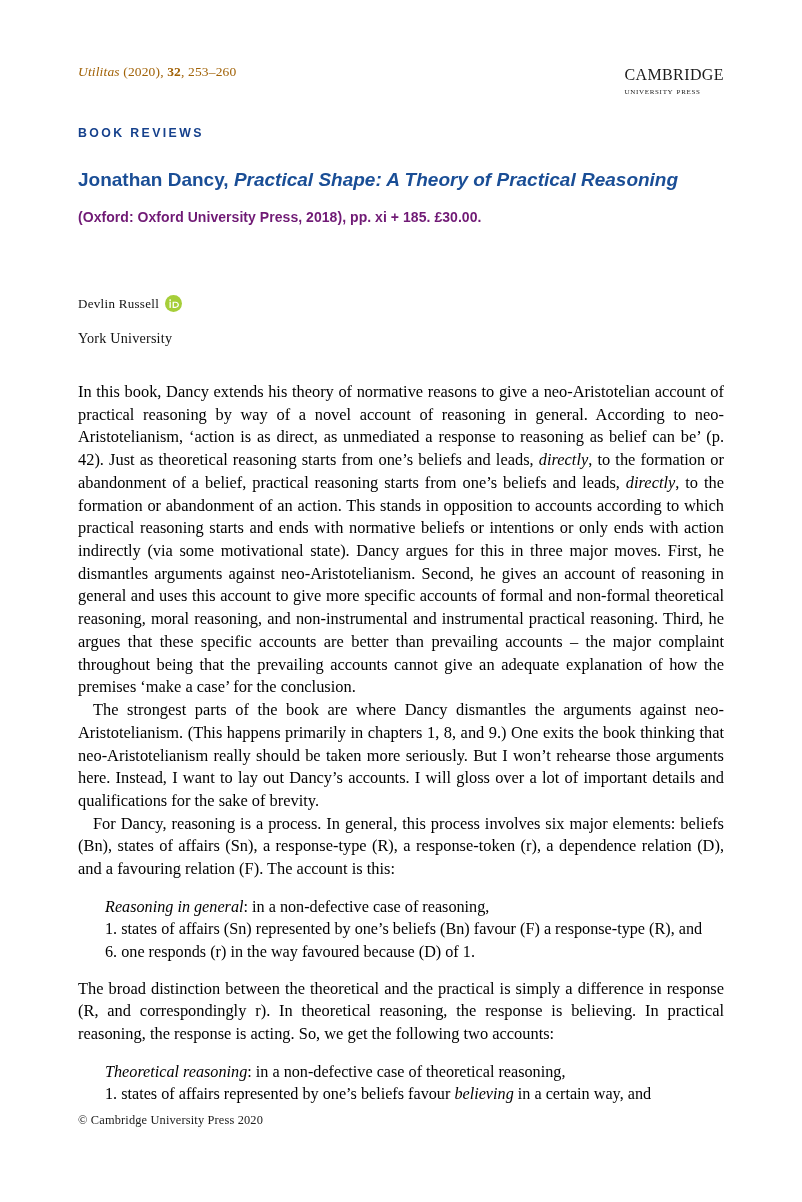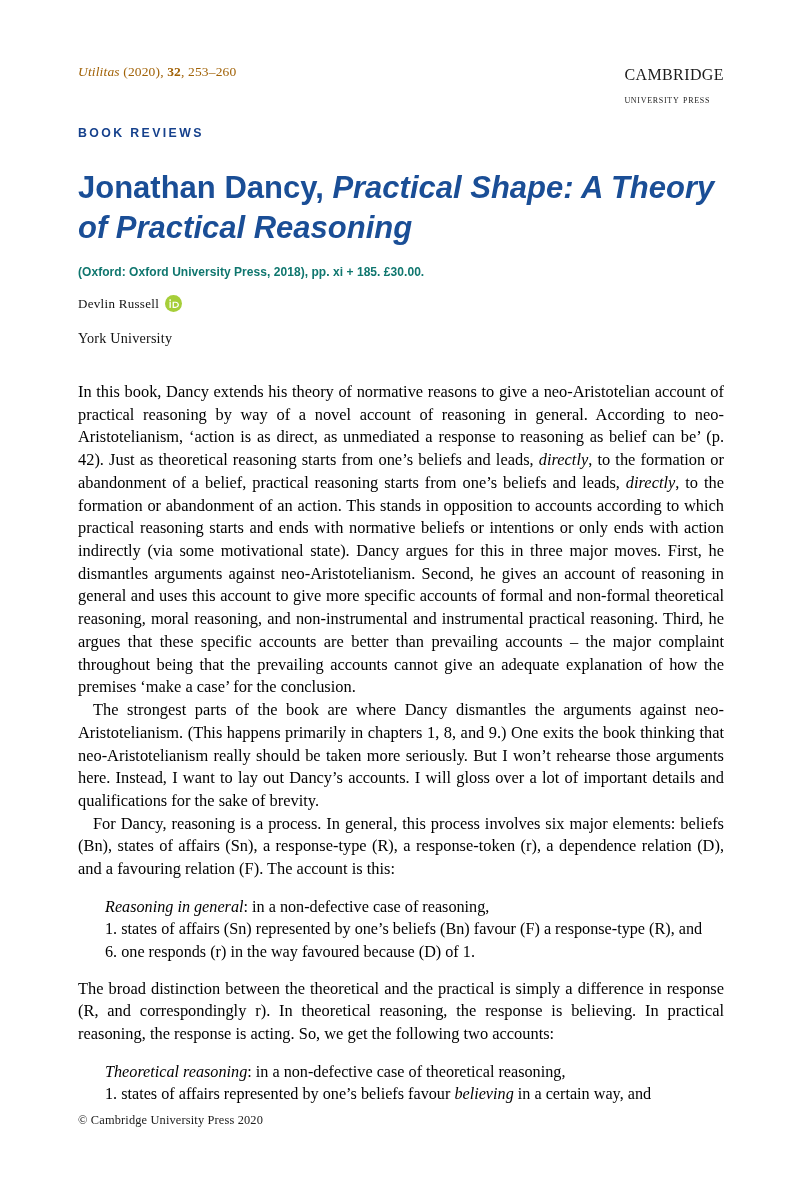--- a/index.html
+++ b/index.html
@@ -53,25 +53,25 @@
   .cup-logo .cup-top {
     font-size: 23.5px;
     letter-spacing: 0.4px;
     font-variant: small-caps;
     text-transform: lowercase;
   }
   .cup-logo .cup-top::first-letter {
     font-size: 1em;
   }
   .cup-logo .cup-bottom {
-    font-size: 12px;
+    font-size: 10px;
     letter-spacing: 0.7px;
     font-variant: small-caps;
     text-transform: lowercase;
-    margin-top: 8px;
+    margin-top: 1px;
   }
 
   
   .section-label {
     position: absolute;
     left: 78px;
     top: 126px;
     font-family: "Liberation Sans", "DejaVu Sans", sans-serif;
     font-weight: bold;
     font-size: 12.3px;
@@ -82,34 +82,34 @@
   
   .title-block {
     position: absolute;
     left: 78px;
     top: 168px;
     width: 640px;
     font-family: "Liberation Sans", "DejaVu Sans", sans-serif;
     color: #16509e;
   }
   .article-title {
-    font-size: 31px;
+    font-size: 19px;
     font-weight: bold;
     line-height: 1.3;
     margin: 0;
     color: #1a4e96;
   }
   .article-title .work-title {
     font-style: italic;
   }
   .subtitle-line {
     margin-top: 16px;
-    font-size: 12px;
-    font-weight: bold;
-    color: #0f766e;
+    font-size: 14px;
+    font-weight: bold;
+    color: #701a75;
     letter-spacing: 0.05px;
   }
 
   
   .author-block {
     position: absolute;
     left: 78px;
     top: 294px;
     width: 640px;
   }

